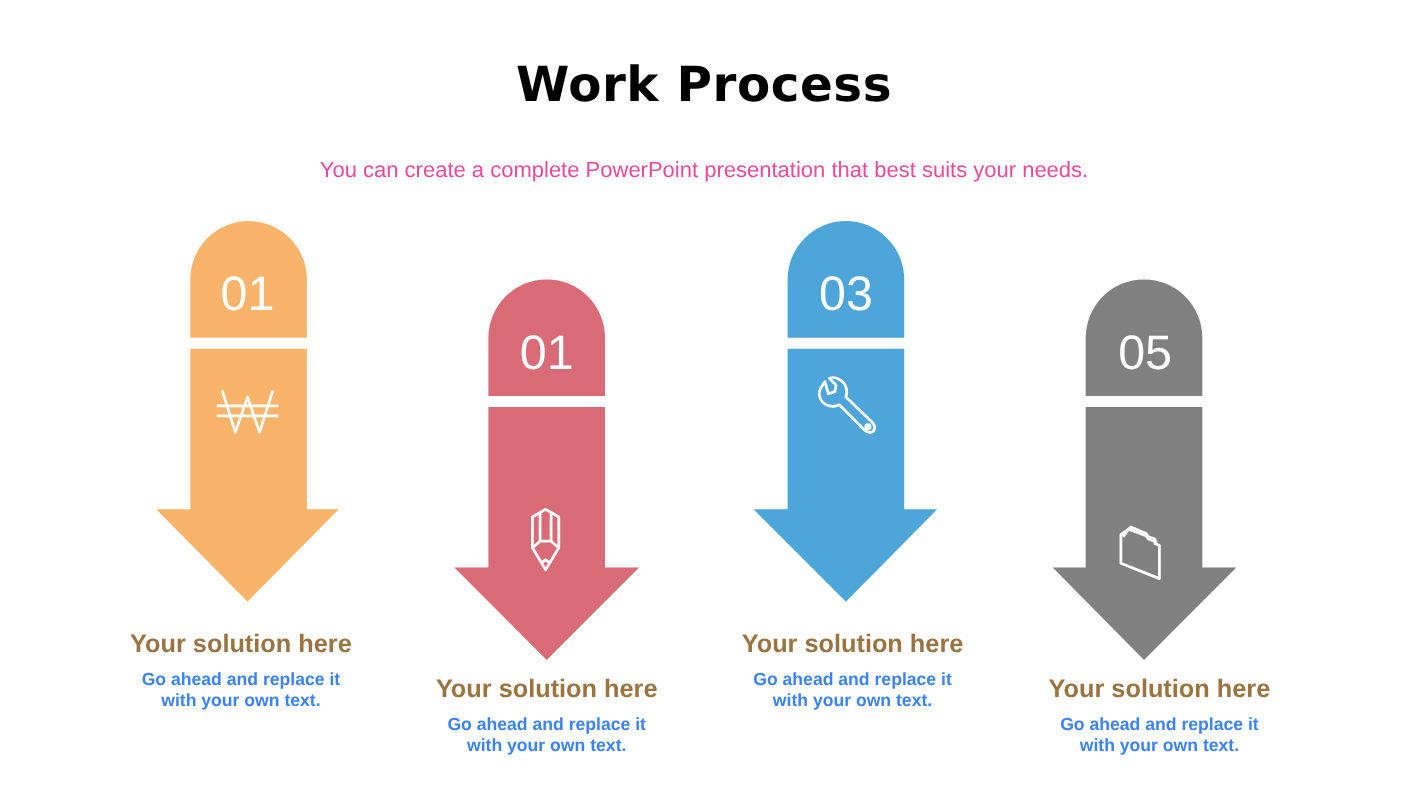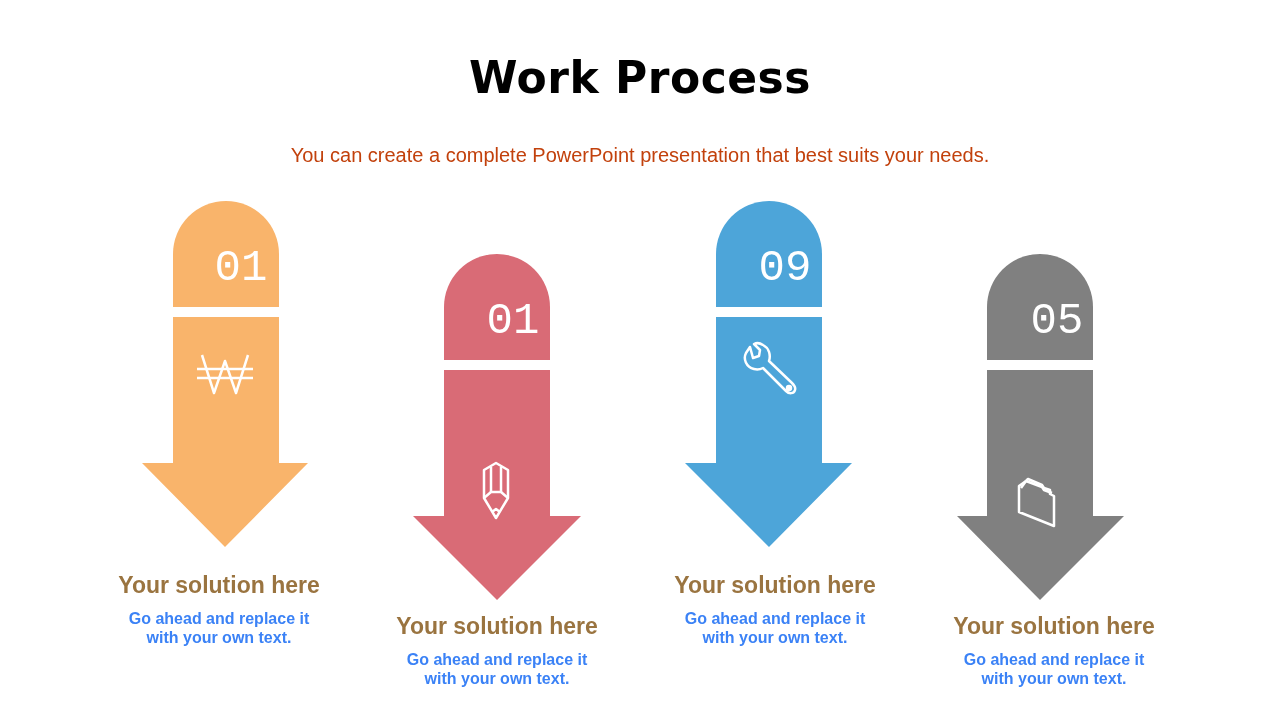--- a/index.html
+++ b/index.html
@@ -1,21 +1,21 @@
 <!DOCTYPE html>
 <html><head>
 <meta charset="utf-8">
 <style>
   html, body { margin: 0; padding: 0; background: #ffffff; }
   body { width: 1280px; height: 720px; position: relative; overflow: hidden; font-family: "Liberation Sans", sans-serif; }
   .title { position: absolute; left: 0; width: 1280px; top: 52px; text-align: center; font-family: "DejaVu Sans", sans-serif; font-weight: bold; font-size: 44px; color: #000; letter-spacing: 0.5px; }
-  .subtitle { position: absolute; left: 0; width: 1280px; top: 144px; text-align: center; font-size: 20px; color: #c2410c; }
+  .subtitle { position: absolute; left: 0; width: 1280px; top: 144px; text-align: center; font-size: 20px; color: #ec4899; }
   .step { position: absolute; width: 170px; }
   .step svg { position: absolute; left: 0; top: 0; overflow: visible; }
-  .num { position: absolute; left: 16px; width: 170px; text-align: center; color: #fff; font-size: 44px; font-family: Liberation Mono, monospace; }
+  .num { position: absolute; left: 0; width: 170px; text-align: center; color: #fff; font-size: 44px; font-family: Liberation Sans, sans-serif; }
   .icon { position: absolute; }
   .caption { position: absolute; width: 280px; text-align: center; font-weight: bold; }
   .cap-title { font-size: 23px; color: #9a7440; }
   .cap-body { font-size: 16px; color: #3b82f6; line-height: 19px; margin-top: 10px; }
 </style>
 </head>
 <body>
 
 <div class="title">Work Process</div>
 <div class="subtitle">You can create a complete PowerPoint presentation that best suits your needs.</div>
@@ -63,21 +63,21 @@
     <div>Go ahead and replace it</div>
     <div>with your own text.</div>
   </div>
 </div>
 
 <div class="step" style="left:684px; top:201px;">
   <svg width="170" height="350">
     <path d="M32 106 L32 53 A53 53 0 0 1 138 53 L138 106 Z" fill="#4DA5D9"></path>
     <path d="M32 116 L138 116 L138 262 L168 262 L85 346 L1 262 L32 262 Z" fill="#4DA5D9"></path>
   </svg>
-  <div class="num" style="top:42px;">09</div>
+  <div class="num" style="top:42px;">03</div>
   <div class="icon" style="left:58px; top:140px;">
     <svg width="56" height="56" viewBox="0 0 56 56" fill="none" stroke="#fff" stroke-width="2.5" stroke-linejoin="round" stroke-linecap="round">
       <path d="M8 6 L4 12 C1 18 4 26 12 28 C16 29 19 28 21 27 L44 50 C47 53 52 53 53 49 C54 46 52 44 50 42 L27 20 C29 14 27 7 21 4 C18 2 14 2 12 3 L18 9 L17 15 L11 17 Z"></path>
       <circle cx="47" cy="47" r="2" fill="#fff"></circle>
     </svg>
   </div>
 </div>
 <div class="caption" style="left:635px; top:572px;">
   <div class="cap-title">Your solution here</div>
   <div class="cap-body">

